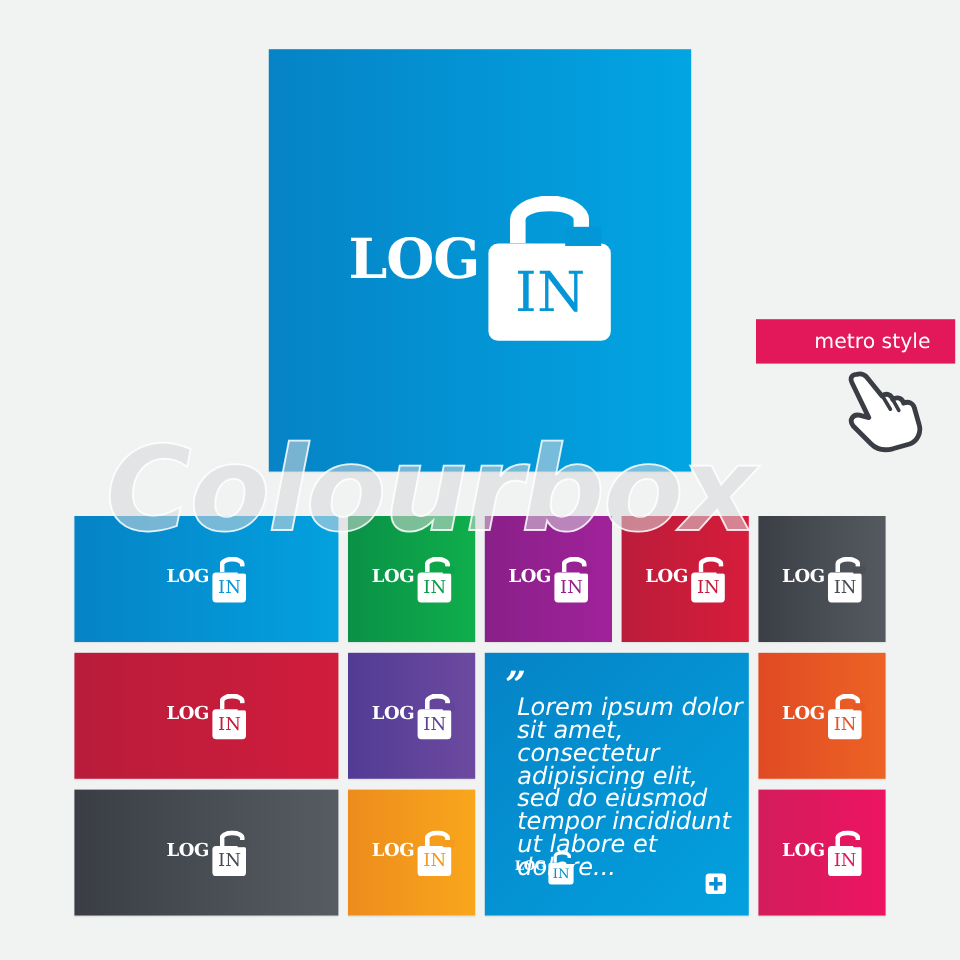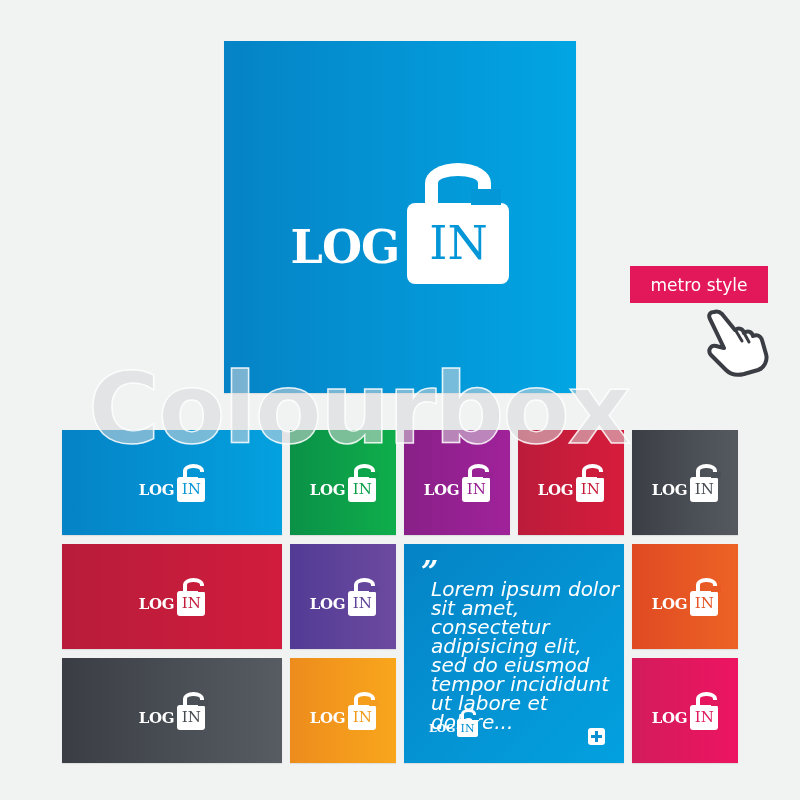--- a/index.html
+++ b/index.html
@@ -2,21 +2,21 @@
 <html><head>
 <meta charset="utf-8">
 <style>
   html, body { margin: 0; padding: 0; }
   body {
     width: 800px; height: 800px; position: relative; overflow: hidden;
     background: #f1f2f2;
     font-family: "DejaVu Sans", sans-serif;
   }
   .tile { position: absolute; display: flex; align-items: center; justify-content: center; box-shadow: 0 1px 1px rgba(0,0,0,0.08); }
-  .logo { display: flex; align-items: flex-end; color: #fff; }
+  .logo { display: flex; align-items: center; color: #fff; }
   .logo .log { font-family: "DejaVu Serif", serif; font-weight: bold; line-height: 1; letter-spacing: -0.02em; }
   .lock { position: relative; display: flex; flex-direction: column; align-items: center; }
   .shackle { border: solid #fff; border-bottom: none; border-radius: 50% 50% 0 0; box-sizing: border-box; position: relative; }
   .shackle::after { content: ""; position: absolute; right: -1px; bottom: 0; background: transparent; }
   .body-lock { background: #fff; display: flex; align-items: center; justify-content: center; font-family: "DejaVu Serif", serif; font-weight: normal; line-height: 1; }
 
   
   .big .log { font-size: 46px; margin-right: 8px; margin-bottom: 14px; }
   .big .shackle { width: 66px; height: 40px; border-width: 13px; align-self: flex-start; margin-left: 18px; }
   .big .gap { position: absolute; left: 64px; top: 26px; width: 30px; height: 16px; }
@@ -30,25 +30,25 @@
 
   .xs .log { font-size: 11px; margin-right: 2px; margin-bottom: 3px; }
   .xs .shackle { width: 15px; height: 10px; border-width: 3px; align-self: flex-start; margin-left: 4px; }
   .xs .gap { position: absolute; left: 15px; top: 6px; width: 7px; height: 5px; }
   .xs .body-lock { width: 21px; height: 18px; border-radius: 2px; font-size: 11px; }
 
   .watermark {
     position: absolute; left: 88px; top: 352px; font-size: 98px; font-weight: bold;
     font-family: "DejaVu Sans", sans-serif; letter-spacing: -2px;
     color: rgba(215,217,218,0.55); -webkit-text-stroke: 1.5px rgba(255,255,255,0.85);
-    pointer-events: none; z-index: 5;
+    pointer-events: none; z-index: 5; font-style: italic;
   }
   .metro-badge {
     position: absolute; left: 630px; top: 266px; width: 138px; height: 37px;
-    background: #e3185a; color: #fff; font-size: 17px; display: flex; align-items: center; justify-content: center;
+    background: #e3185a; color: #fff; font-size: 17px; display: flex; align-items: center; justify-content: center; padding-left: 28px;
   }
   .hand { position: absolute; left: 700px; top: 308px; }
   .quote-tile { align-items: flex-start; justify-content: flex-start; flex-direction: column; }
   .quote-mark { position: absolute; left: 17px; top: 10px; color: #fff; font-size: 30px; font-weight: bold; font-style: italic; font-family: "DejaVu Serif", serif; }
   .quote-text { position: absolute; left: 27px; top: 36px; color: #fff; font-size: 20px; line-height: 19px; width: 190px; font-style: italic; }
   .quote-logo { position: absolute; left: 25px; top: 165px; }
   .plus-btn { position: absolute; left: 184px; top: 184px; width: 17px; height: 17px; background: #fff; border-radius: 3px; }
   .plus-btn::before, .plus-btn::after { content: ""; position: absolute; background: #0a8fd3; }
   .plus-btn::before { left: 7px; top: 3px; width: 3px; height: 11px; }
   .plus-btn::after { left: 3px; top: 7px; width: 11px; height: 3px; }

